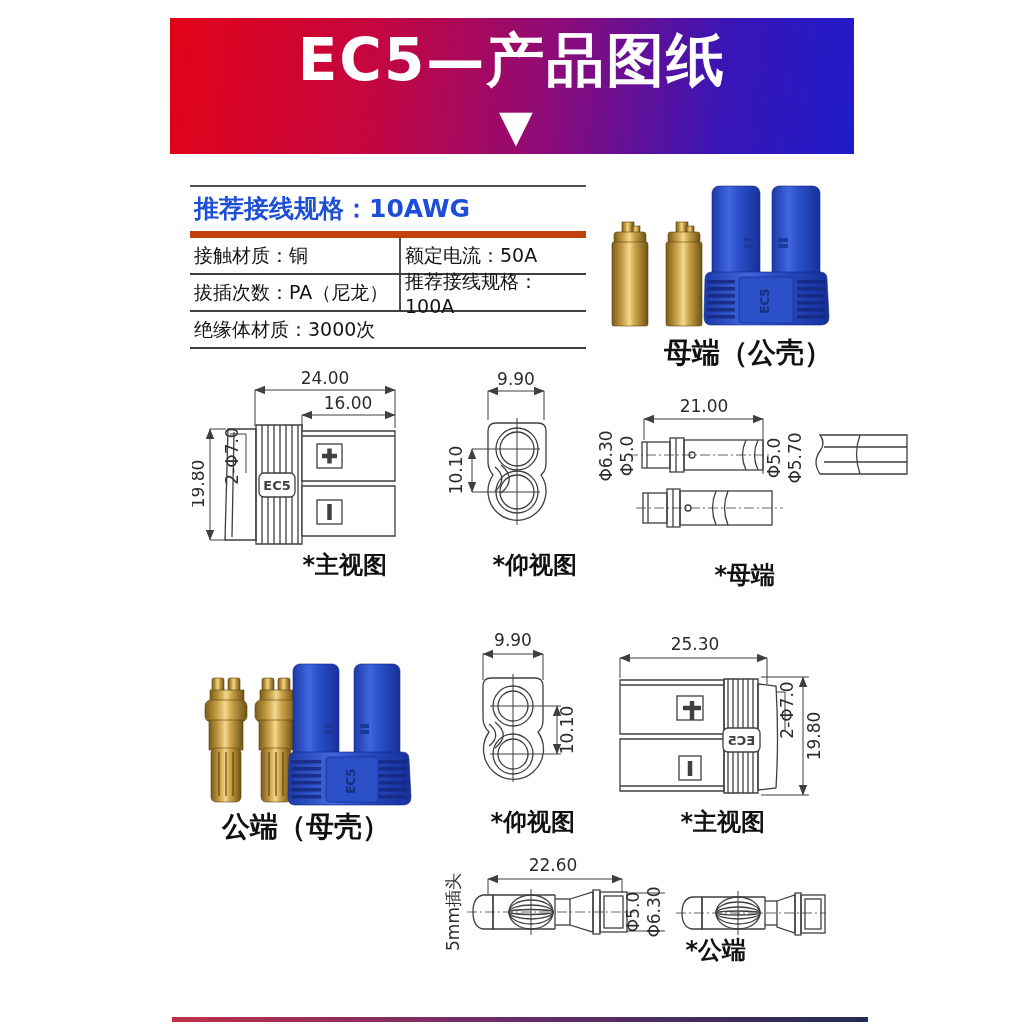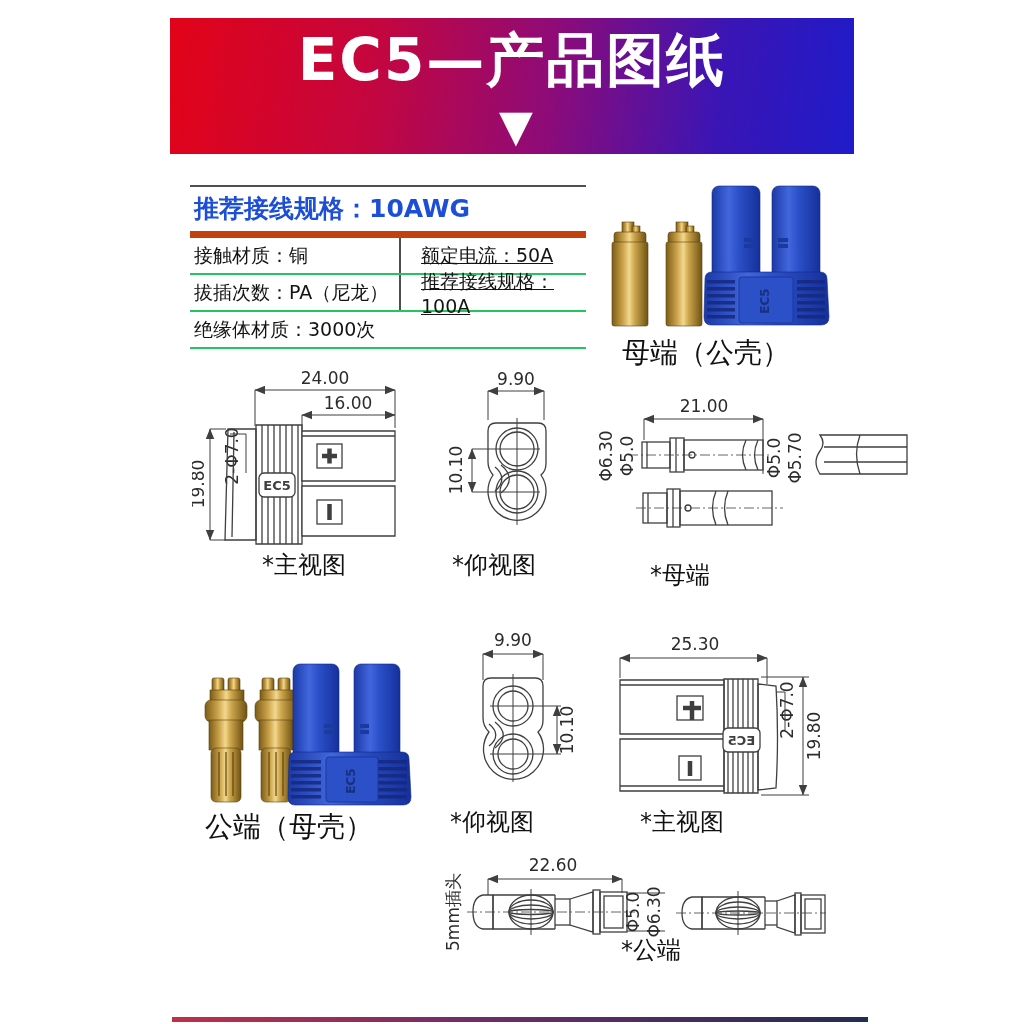--- a/index.html
+++ b/index.html
@@ -12,25 +12,25 @@
     position:absolute; left:170px; top:18px; width:684px; height:136px;
     background:linear-gradient(97deg,#e20318 0%,#c4063f 30%,#8f0b77 55%,#3a15b5 80%,#1f1bc9 100%);
     display:flex; align-items:center; justify-content:center;
     color:#ffffff; font-weight:bold; font-size:58px; letter-spacing:2px;flex-direction:column;
   }
   .banner .arrow { font-size:44px; margin-left:10px; }
   
   .spec-table { position:absolute; left:190px; top:185px; width:396px; border-top:2px solid #4f4f4f; }
   .spec-title { height:44px; line-height:44px; font-size:25px; font-weight:bold; color:#1d4ed8;
     padding-left:4px; border-bottom:7px solid #c2410c; white-space:nowrap; }
-  .spec-row { display:flex; height:35px; border-bottom:2px solid #22c55e; font-size:19px; color:#141414; }
+  .spec-row { display:flex; height:35px; border-bottom:2px solid #404040; font-size:19px; color:#141414; }
   .cell-l { width:205px; padding-left:4px; display:flex; align-items:center; }
-  .cell-r { flex:1; border-left:2px solid #4f4f4f; padding-left:20px; display:flex; align-items:center;text-decoration:underline; }
+  .cell-r { flex:1; border-left:2px solid #4f4f4f; padding-left:4px; display:flex; align-items:center; }
   
-  .cap { position:absolute; text-align:left; font-weight:normal; color:#111; font-size:24px; white-space:nowrap; }
+  .cap { position:absolute; text-align:right; font-weight:bold; color:#111; font-size:24px; white-space:nowrap; }
   .photo-cap { font-size:28px; }
   
   svg text { font-family:"DejaVu Sans","Liberation Sans",sans-serif; }
   .ln    { stroke:#3f3f3f; stroke-width:1.3; fill:none; }
   .lnw   { stroke:#3f3f3f; stroke-width:1.3; fill:#ffffff; }
   .dim   { stroke:#3f3f3f; stroke-width:1; fill:none; }
   .cl    { stroke:#3f3f3f; stroke-width:0.8; fill:none; stroke-dasharray:10 3 2 3; }
   .dimtext { font-size:17px; fill:#2b2b2b; }
   .badge-t { font-size:13px; font-weight:bold; fill:#3f3f3f; }
   .thick { stroke:#3f3f3f; stroke-width:4.5; fill:none; }

